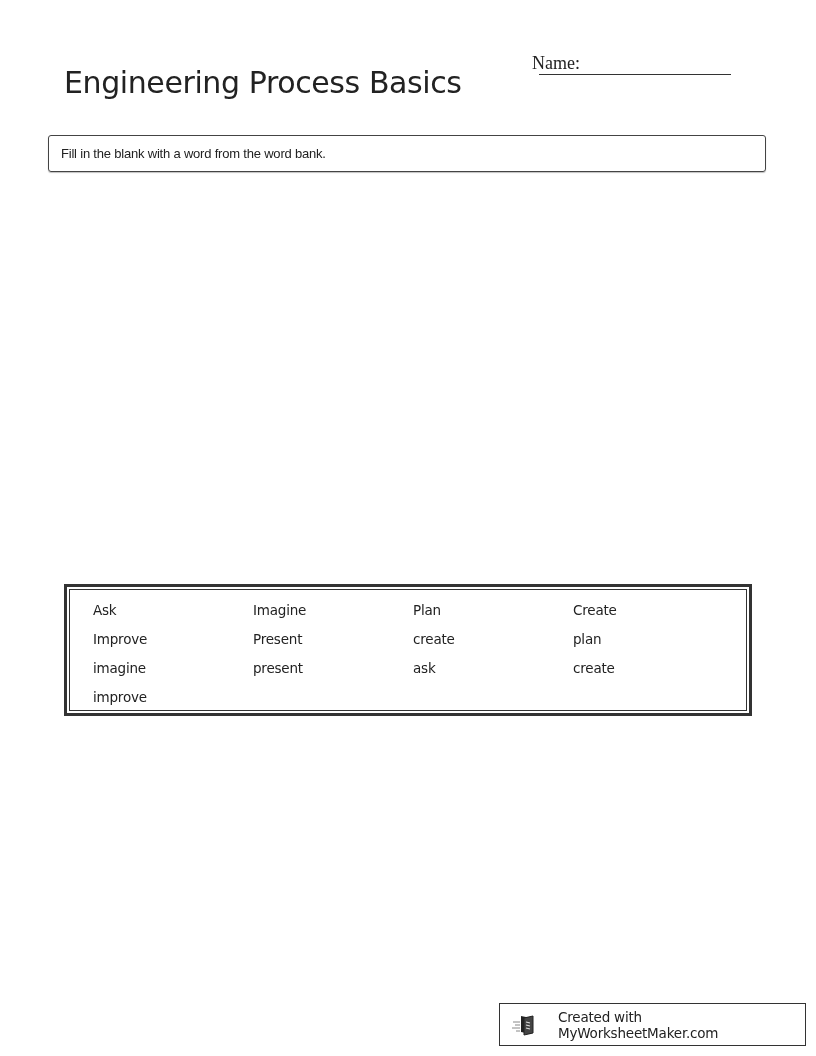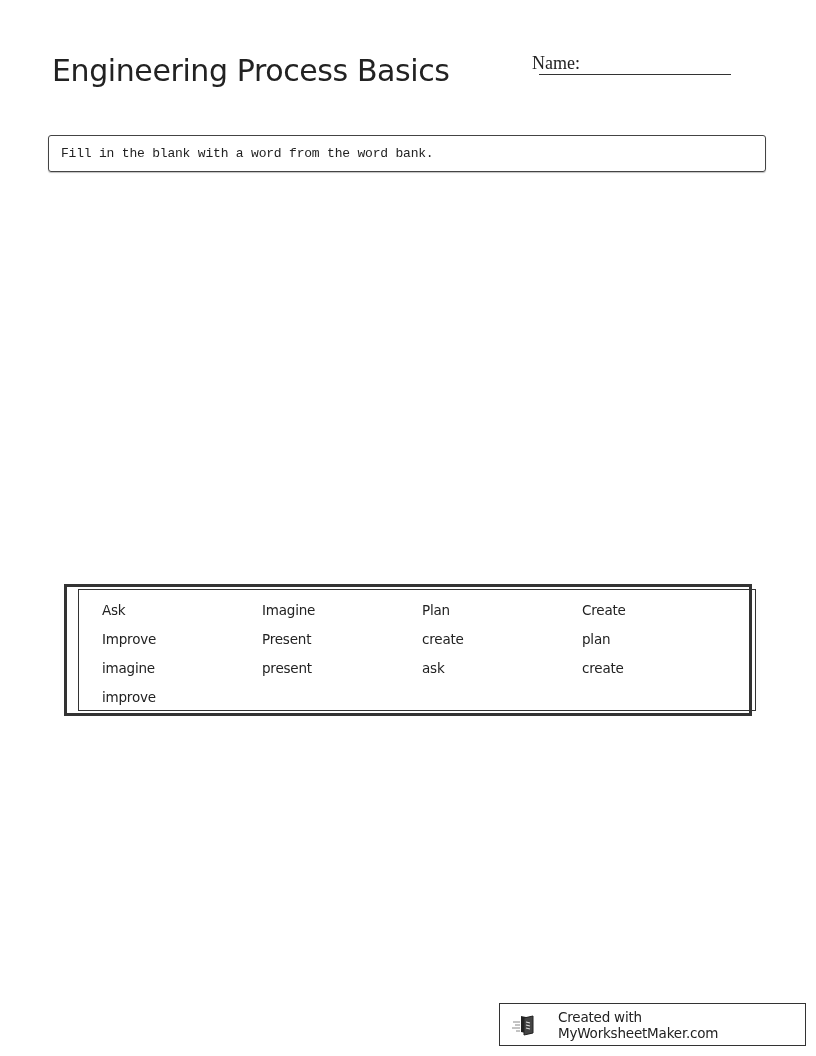--- a/index.html
+++ b/index.html
@@ -17,21 +17,21 @@
     }
     .title {
       position: absolute;
       left: 48px;
       top: 47px;
       font-family: "DejaVu Sans", sans-serif;
       font-size: 30px;
       font-weight: normal;
       color: #222222;
       letter-spacing: -0.4px;
-      margin: 4px;
+      margin: 16px;
       line-height: 40px;
     }
     .name-block {
       position: absolute;
       left: 532px;
       top: 52px;
       display: flex;
       align-items: flex-start;
       flex-direction: column;
     }
@@ -56,42 +56,41 @@
       height: 37px;
       box-sizing: border-box;
       border: 1px solid #444444;
       border-radius: 3px;
       box-shadow: 0 1px 1px rgba(0,0,0,0.25);
       display: flex;
       align-items: center;
       padding-left: 12px;
     }
     .instructions-text {
-      font-family: Liberation Mono, monospace;
+      font-family: Liberation Sans, sans-serif;
       font-size: 13px;
       color: #222222;
       letter-spacing: -0.2px;
     }
     .word-bank-outer {
       position: absolute;
       left: 64px;
       top: 584px;
       width: 688px;
       height: 132px;
       box-sizing: border-box;
       border: 3px solid #333333;
       padding: 2px;
     }
     .word-bank-inner {
       width: 100%;
       height: 100%;
       box-sizing: border-box;
       border: 1px solid #333333;
       position: relative;
-      margin-left: 9px;
     }
     .word-grid {
       position: absolute;
       left: 23px;
       top: 9px;
       display: grid;
       grid-template-columns: 160px 160px 160px 160px;
       grid-auto-rows: 29px;
     }
     .word {

